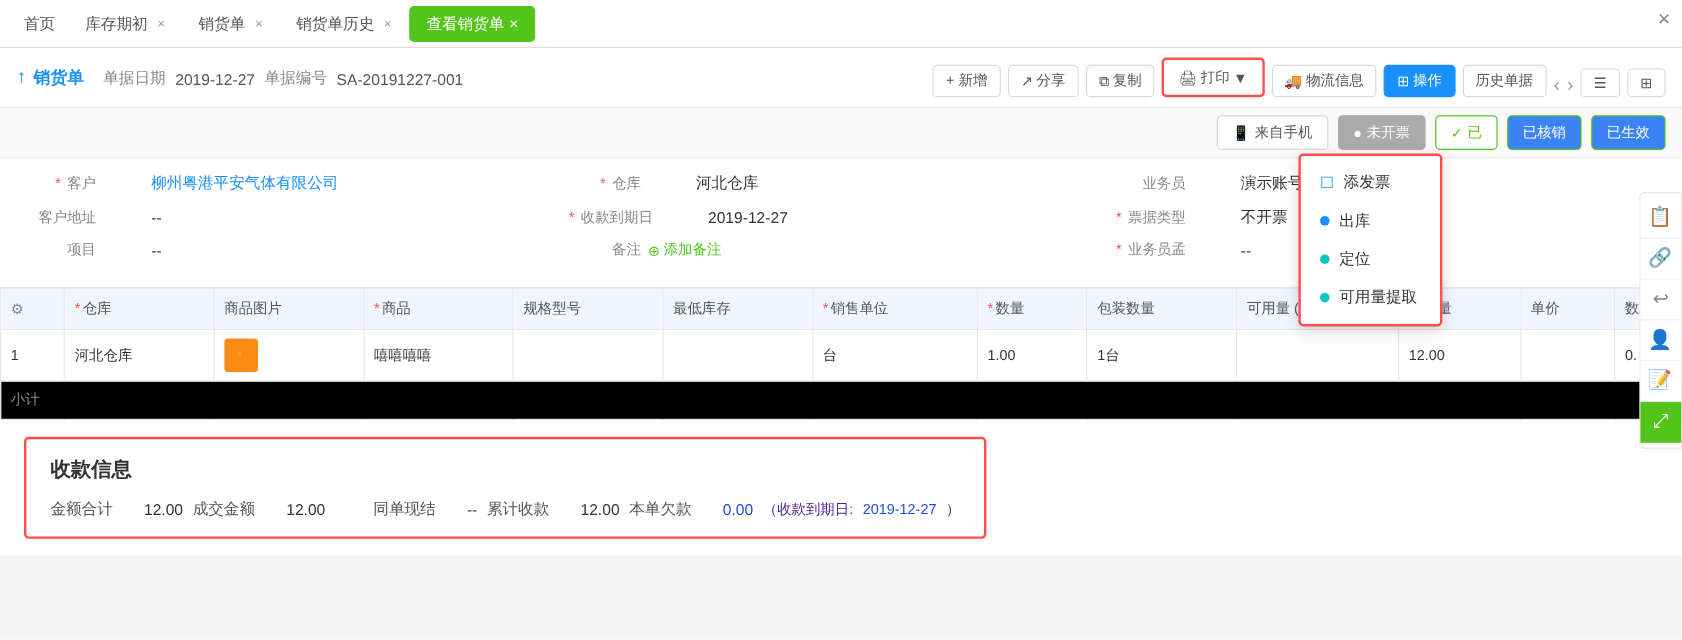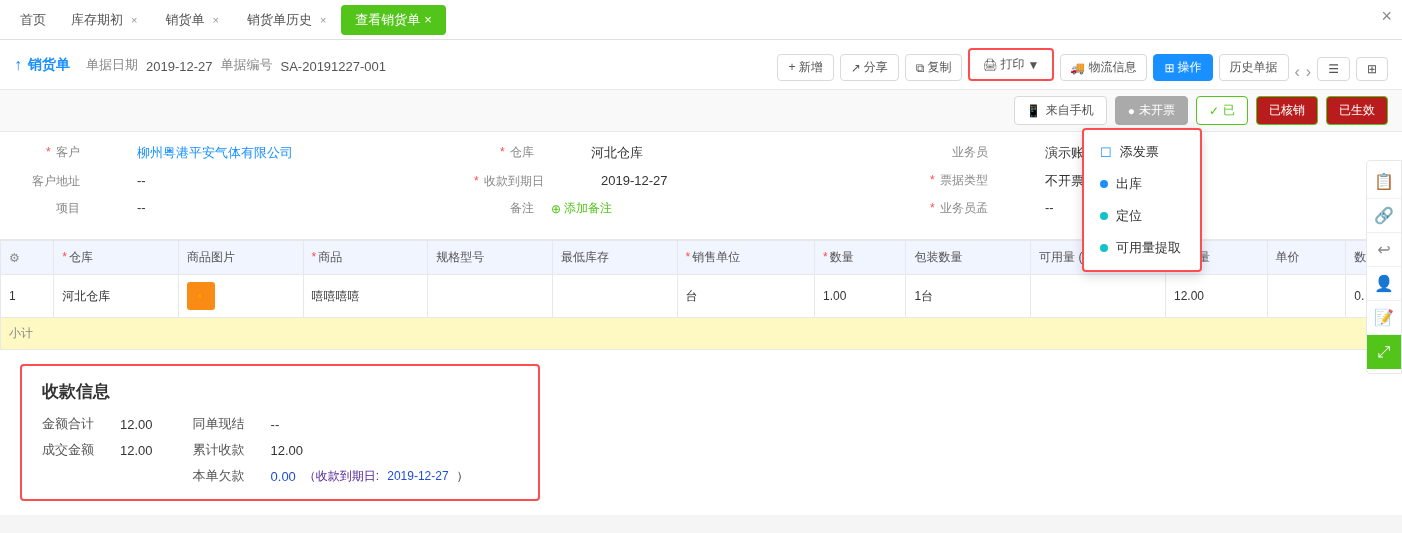--- a/index.html
+++ b/index.html
@@ -52,21 +52,21 @@
       display: flex; align-items: center; justify-content: flex-end;
       padding: 6px 14px; background: #f9f9f9; border-bottom: 1px solid #e8e8e8;
       gap: 8px; position: relative;
     }
     .action-btn {
       display: flex; align-items: center; gap: 4px;
       padding: 5px 12px; border: 1px solid #d9d9d9; border-radius: 4px;
       cursor: pointer; font-size: 12px; background: #fff; color: #555;
     }
     .action-btn.gray-fill { background: #aaa; color: #fff; border-color: #aaa; }
-    .action-btn.green-fill { background: #b91c1c; color: #fff; border-color: #52c41a; font-family: Liberation Mono, monospace; }
+    .action-btn.green-fill { background: #3b82f6; color: #fff; border-color: #52c41a; font-family: Liberation Mono, monospace; }
     .action-btn.green-outline { color: #52c41a; border-color: #52c41a; }
 
     
     .dropdown-menu {
       position: absolute; top: 38px; right: 200px;
       background: #fff; border: 2px solid #ff4d4f; border-radius: 4px;
       padding: 6px 0; min-width: 120px; z-index: 100;
       box-shadow: 0 4px 12px rgba(0,0,0,0.15);
     }
     .dropdown-item {
@@ -79,54 +79,54 @@
 
     
     .form-section {
       padding: 12px 20px;
       border-bottom: 1px solid #e8e8e8;
     }
     .form-row {
       display: flex; align-items: center; gap: 0; margin-bottom: 10px;
     }
     .form-field {
-      display: flex; gap: 17px; flex: 1;
+      display: flex; align-items: center; gap: 6px; flex: 1;
     }
     .form-label { color: #888; font-size: 12px; white-space: nowrap; min-width: 60px; text-align: right; }
     .form-required { color: #ff4d4f; margin-right: 2px; }
     .form-value { color: #333; font-size: 13px; margin-left: 40px; }
     .form-value.link { color: #1890ff; cursor: pointer; }
     .add-note-btn { color: #52c41a; cursor: pointer; font-size: 12px; display: flex; align-items: center; gap: 3px; }
 
     
     .table-wrapper { overflow-x: auto; }
     table { width: 100%; border-collapse: collapse; font-size: 12px; }
     thead tr { background: #f0f5ff; }
     thead th {
       padding: 8px 8px; text-align: left; border: 1px solid #e8e8e8;
       font-weight: normal; color: #555; white-space: nowrap;
     }
     tbody tr { background: #fff; }
     tbody tr:nth-child(even) { background: #fafafa; }
     tbody td { padding: 7px 8px; border: 1px solid #e8e8e8; vertical-align: middle; }
-    tbody tr.subtotal { background: #fef9c3; }
+    tbody tr.subtotal { background: #000000; }
     .gear-icon { color: #888; cursor: pointer; }
     .product-img { width: 28px; height: 28px; background: #fa8c16; border-radius: 3px; display: flex; align-items: center; justify-content: center; color: #fff; font-size: 16px; }
 
     
     .bottom-section {
       display: flex; padding: 14px 20px; gap: 20px;
     }
     .payment-box {
       border: 2px solid #ff4d4f; border-radius: 4px; padding: 14px 20px;
       min-width: 520px; background: #fff;
     }
     .payment-title { font-weight: bold; font-size: 17px; margin-bottom: 12px; }
     .payment-rows { display: flex; gap: 40px; }
-    .payment-col { display: flex; flex-direction: column; gap: 8px; }
+    .payment-col { display: flex; flex-direction: row; gap: 8px; justify-content: flex-end; }
     .payment-row { display: flex; align-items: center; gap: 8px; font-size: 13px; }
     .payment-label { color: #555; min-width: 70px; }
     .payment-value { color: #333; }
     .payment-value.red { color: #1d4ed8; }
 
     
     .right-sidebar {
       position: fixed; right: 0; top: 50%; transform: translateY(-50%);
       display: flex; flex-direction: column; align-items: center;
       background: #fff; border: 1px solid #e8e8e8; border-radius: 4px 0 0 4px;

